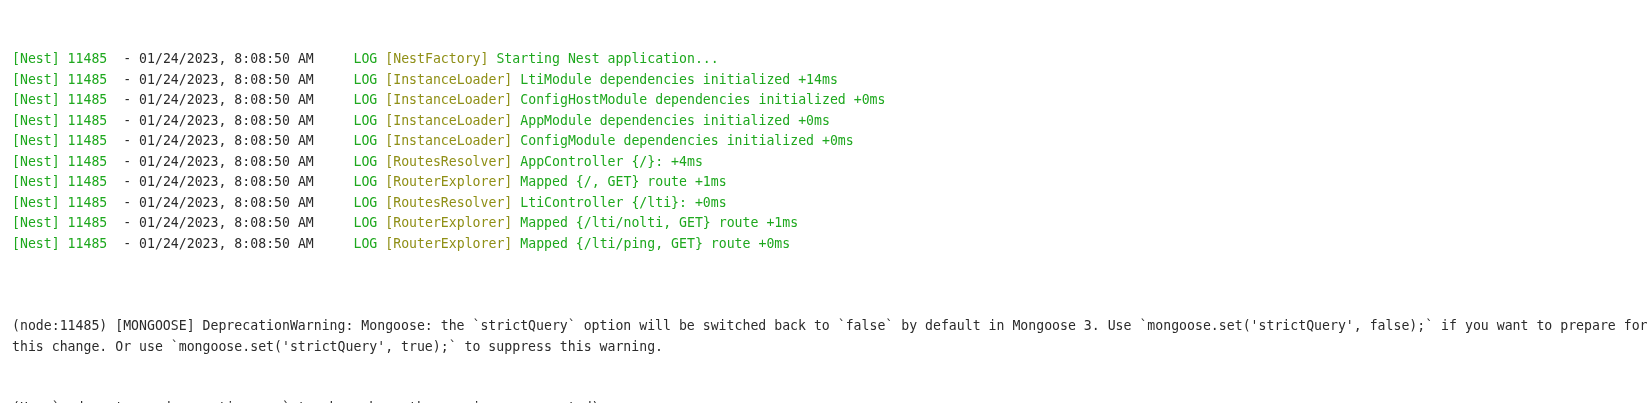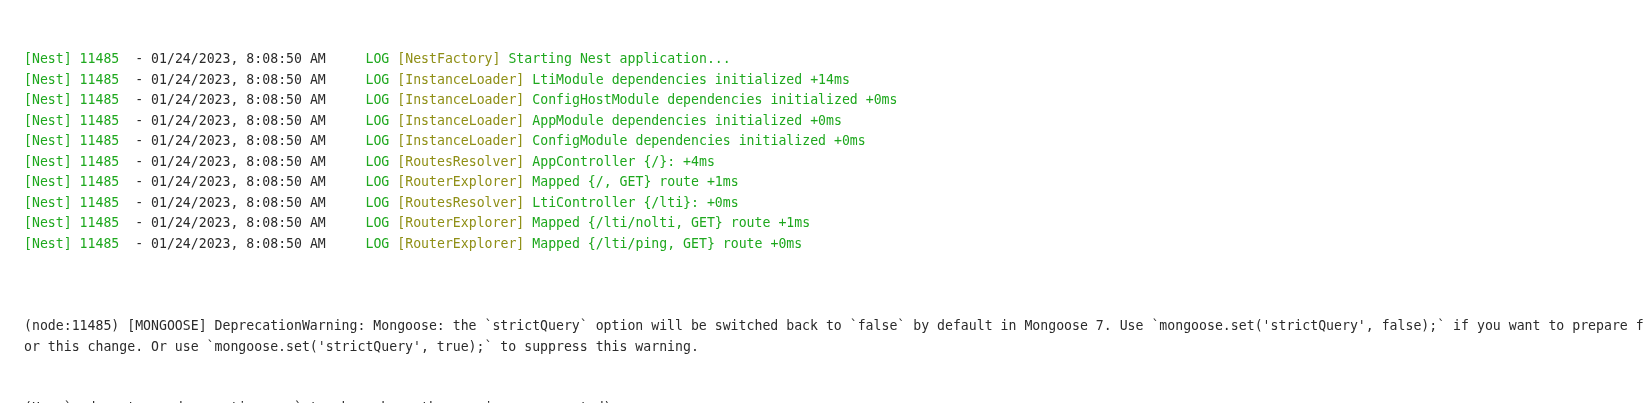--- a/index.html
+++ b/index.html
@@ -10,21 +10,21 @@
   body {
     width: 1650px;
     height: 403px;
     overflow: hidden;
     font-family: "DejaVu Sans Mono", "Liberation Mono", monospace;
   }
   #terminal {
     width: 1650px;
     height: 403px;
     box-sizing: border-box;
-    padding: 8px 0 0 24px;
+    padding: 8px 0 0 12px;
     background: #ffffff;
     font-family: "DejaVu Sans Mono", "Liberation Mono", monospace;
     font-size: 13.2px;
     line-height: 20.55px;
     letter-spacing: 0px;
     white-space: pre;
     color: #2b2b2b;
   }
   .line {
     white-space: pre;
@@ -43,21 +43,21 @@
   .c-ctx    { color: #8f8f16; }
   .c-msg    { color: #1ea81e; }
   .c-log    { color: #1ea81e; }
 </style>
 </head>
 <body>
 
 <div id="terminal">
   <div id="nest-log-lines"><div class="line"><span class="seg c-nest">[Nest]</span><span class="seg c-plain"> </span><span class="seg c-nest">11485</span><span class="seg c-plain">  </span><span class="seg c-plain">-</span><span class="seg c-plain"> </span><span class="seg c-plain">01/24/2023, 8:08:50 AM</span><span class="seg c-plain">     </span><span class="seg c-log">LOG</span><span class="seg c-plain"> </span><span class="seg c-ctx">[NestFactory]</span><span class="seg c-plain"> </span><span class="seg c-msg">Starting Nest application...</span></div><div class="line"><span class="seg c-nest">[Nest]</span><span class="seg c-plain"> </span><span class="seg c-nest">11485</span><span class="seg c-plain">  </span><span class="seg c-plain">-</span><span class="seg c-plain"> </span><span class="seg c-plain">01/24/2023, 8:08:50 AM</span><span class="seg c-plain">     </span><span class="seg c-log">LOG</span><span class="seg c-plain"> </span><span class="seg c-ctx">[InstanceLoader]</span><span class="seg c-plain"> </span><span class="seg c-msg">LtiModule dependencies initialized +14ms</span></div><div class="line"><span class="seg c-nest">[Nest]</span><span class="seg c-plain"> </span><span class="seg c-nest">11485</span><span class="seg c-plain">  </span><span class="seg c-plain">-</span><span class="seg c-plain"> </span><span class="seg c-plain">01/24/2023, 8:08:50 AM</span><span class="seg c-plain">     </span><span class="seg c-log">LOG</span><span class="seg c-plain"> </span><span class="seg c-ctx">[InstanceLoader]</span><span class="seg c-plain"> </span><span class="seg c-msg">ConfigHostModule dependencies initialized +0ms</span></div><div class="line"><span class="seg c-nest">[Nest]</span><span class="seg c-plain"> </span><span class="seg c-nest">11485</span><span class="seg c-plain">  </span><span class="seg c-plain">-</span><span class="seg c-plain"> </span><span class="seg c-plain">01/24/2023, 8:08:50 AM</span><span class="seg c-plain">     </span><span class="seg c-log">LOG</span><span class="seg c-plain"> </span><span class="seg c-ctx">[InstanceLoader]</span><span class="seg c-plain"> </span><span class="seg c-msg">AppModule dependencies initialized +0ms</span></div><div class="line"><span class="seg c-nest">[Nest]</span><span class="seg c-plain"> </span><span class="seg c-nest">11485</span><span class="seg c-plain">  </span><span class="seg c-plain">-</span><span class="seg c-plain"> </span><span class="seg c-plain">01/24/2023, 8:08:50 AM</span><span class="seg c-plain">     </span><span class="seg c-log">LOG</span><span class="seg c-plain"> </span><span class="seg c-ctx">[InstanceLoader]</span><span class="seg c-plain"> </span><span class="seg c-msg">ConfigModule dependencies initialized +0ms</span></div><div class="line"><span class="seg c-nest">[Nest]</span><span class="seg c-plain"> </span><span class="seg c-nest">11485</span><span class="seg c-plain">  </span><span class="seg c-plain">-</span><span class="seg c-plain"> </span><span class="seg c-plain">01/24/2023, 8:08:50 AM</span><span class="seg c-plain">     </span><span class="seg c-log">LOG</span><span class="seg c-plain"> </span><span class="seg c-ctx">[RoutesResolver]</span><span class="seg c-plain"> </span><span class="seg c-msg">AppController {/}: +4ms</span></div><div class="line"><span class="seg c-nest">[Nest]</span><span class="seg c-plain"> </span><span class="seg c-nest">11485</span><span class="seg c-plain">  </span><span class="seg c-plain">-</span><span class="seg c-plain"> </span><span class="seg c-plain">01/24/2023, 8:08:50 AM</span><span class="seg c-plain">     </span><span class="seg c-log">LOG</span><span class="seg c-plain"> </span><span class="seg c-ctx">[RouterExplorer]</span><span class="seg c-plain"> </span><span class="seg c-msg">Mapped {/, GET} route +1ms</span></div><div class="line"><span class="seg c-nest">[Nest]</span><span class="seg c-plain"> </span><span class="seg c-nest">11485</span><span class="seg c-plain">  </span><span class="seg c-plain">-</span><span class="seg c-plain"> </span><span class="seg c-plain">01/24/2023, 8:08:50 AM</span><span class="seg c-plain">     </span><span class="seg c-log">LOG</span><span class="seg c-plain"> </span><span class="seg c-ctx">[RoutesResolver]</span><span class="seg c-plain"> </span><span class="seg c-msg">LtiController {/lti}: +0ms</span></div><div class="line"><span class="seg c-nest">[Nest]</span><span class="seg c-plain"> </span><span class="seg c-nest">11485</span><span class="seg c-plain">  </span><span class="seg c-plain">-</span><span class="seg c-plain"> </span><span class="seg c-plain">01/24/2023, 8:08:50 AM</span><span class="seg c-plain">     </span><span class="seg c-log">LOG</span><span class="seg c-plain"> </span><span class="seg c-ctx">[RouterExplorer]</span><span class="seg c-plain"> </span><span class="seg c-msg">Mapped {/lti/nolti, GET} route +1ms</span></div><div class="line"><span class="seg c-nest">[Nest]</span><span class="seg c-plain"> </span><span class="seg c-nest">11485</span><span class="seg c-plain">  </span><span class="seg c-plain">-</span><span class="seg c-plain"> </span><span class="seg c-plain">01/24/2023, 8:08:50 AM</span><span class="seg c-plain">     </span><span class="seg c-log">LOG</span><span class="seg c-plain"> </span><span class="seg c-ctx">[RouterExplorer]</span><span class="seg c-plain"> </span><span class="seg c-msg">Mapped {/lti/ping, GET} route +0ms</span></div></div>
 
-  <div class="line wrapped c-plain">(node:11485) [MONGOOSE] DeprecationWarning: Mongoose: the `strictQuery` option will be switched back to `false` by default in Mongoose 7. Use `mongoose.set('strictQuery', false);` if you want to prepare for this change. Or use `mongoose.set('strictQuery', true);` to suppress this warning.</div>
+  <div class="line wrapped c-plain">(node:11485) [MONGOOSE] DeprecationWarning: Mongoose: the `strictQuery` option will be switched back to `false` by default in Mongoose 3. Use `mongoose.set('strictQuery', false);` if you want to prepare for this change. Or use `mongoose.set('strictQuery', true);` to suppress this warning.</div>
   <div class="line c-plain">(Use `node --trace-deprecation ...` to show where the warning was created)</div>
   
   
   
 
   
 
   
   
 </div>

